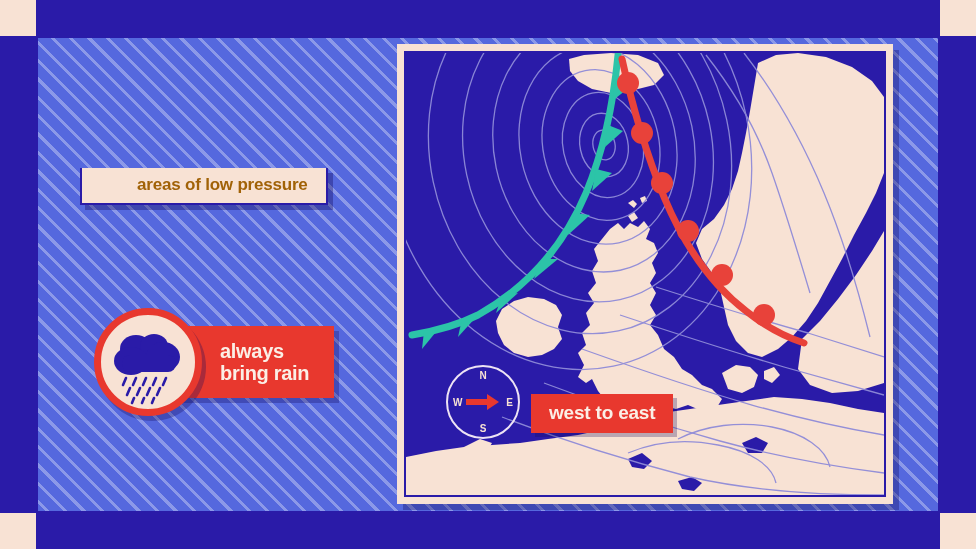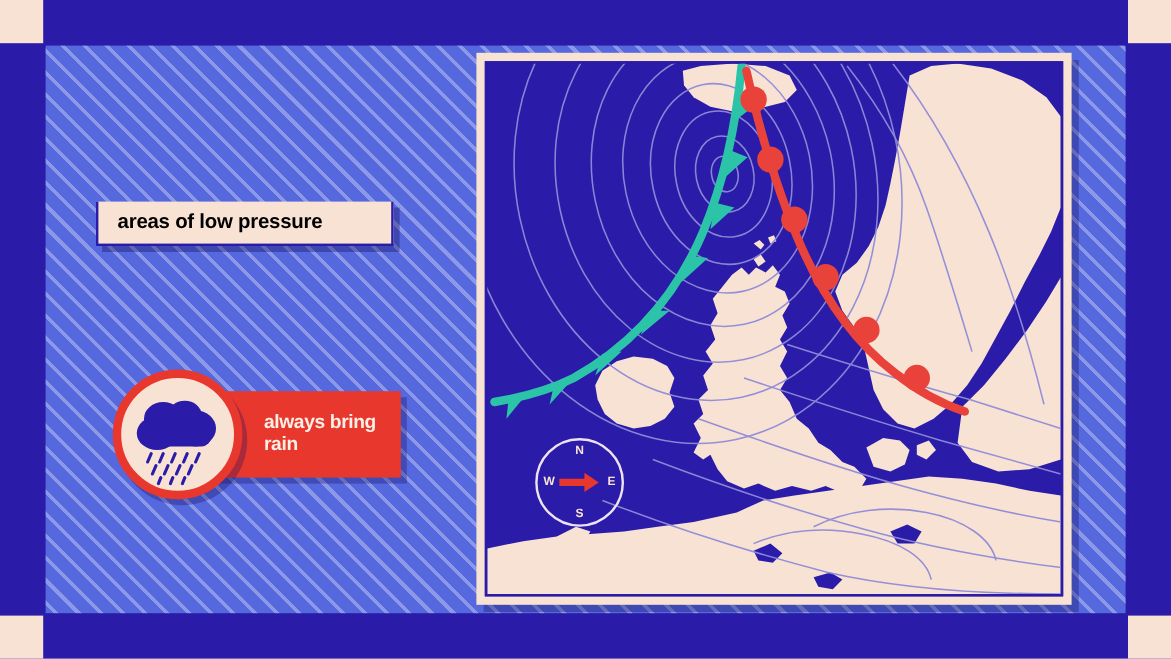--- a/index.html
+++ b/index.html
@@ -66,44 +66,45 @@
     letter-spacing: -0.6px;
     line-height: 1.05;
   }
   #subtitle-bar {
     background: #F8E2D4;
     padding: 7px 16px 8px 16px;
     border: 2px solid #2A1BA8;
     border-top: none;
   }
   #subtitle-text {
-    color: #000000;
+    color: #a16207;
     font-size: 17px;
     font-weight: bold;
     letter-spacing: -0.2px;
+    margin-left: 39px;
   }
 
   
   #rain-group {
     position: absolute;
     left: 14px; top: 140px;
     width: 260px; height: 110px;
   }
   #rain-banner {
     position: absolute;
     left: 70px; top: 18px;
     width: 170px; height: 72px;
     background: #E8382E;
     box-shadow: 5px 5px 0 rgba(20,10,90,0.30);
     display: flex;
     align-items: center;
   }
   #rain-banner-text {
     color: #FBEFE6;
-    font-size: 16px;
+    font-size: 20px;
     font-weight: bold;
     line-height: 1.12;
     letter-spacing: -0.3px;
     padding-left: 56px;
   }
   #rain-circle {
     position: absolute;
     left: 0; top: 0;
     width: 108px; height: 108px;
     border-radius: 50%;
@@ -343,17 +344,20 @@
       <div id="compass">
         <span class="compass-letter n">N</span>
         <span class="compass-letter s">S</span>
         <span class="compass-letter w">W</span>
         <span class="compass-letter e">E</span>
         <svg id="compass-arrow" width="34" height="16" viewBox="0 0 34 16">
           <path d="M0,5 L21,5 L21,0 L33,8 L21,16 L21,11 L0,11 Z" fill="#E8382E"></path>
         </svg>
       </div>
 
+      <div id="direction-banner">
+        <span id="direction-banner-text">west to east</span>
+      </div>
 
     </div>
   </div>
 
 </div>
 
 </body></html>

